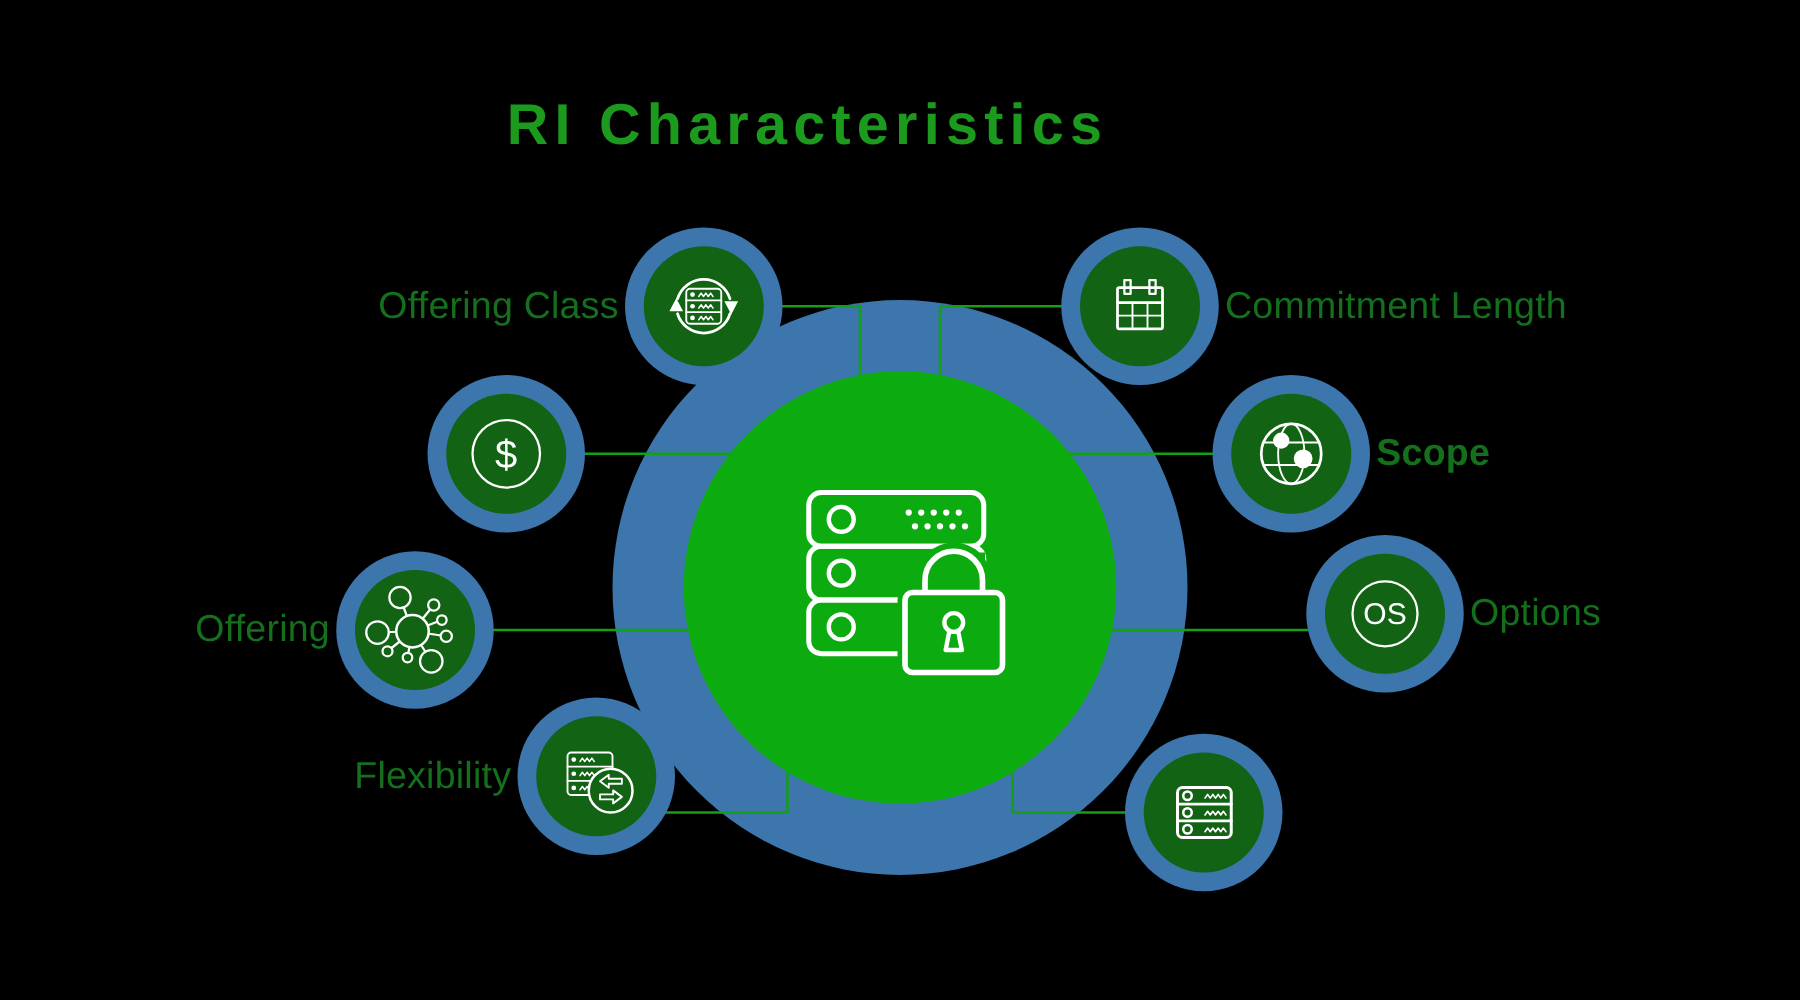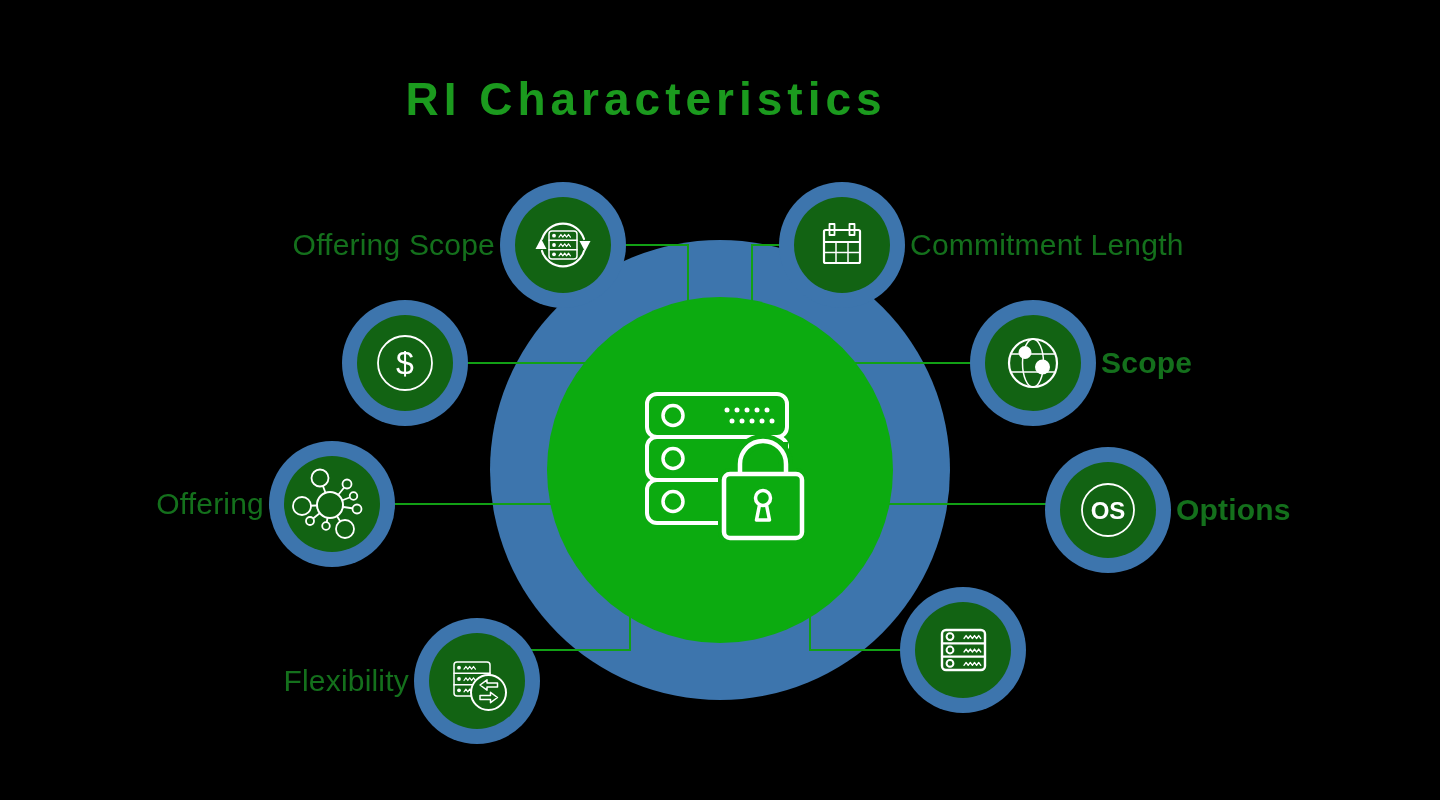--- a/index.html
+++ b/index.html
@@ -106,24 +106,24 @@
   <line class="ic15" x1="34" y1="52.66666666666667" x2="62" y2="52.66666666666667"></line>
   <circle class="icf" cx="39" cy="38.666666666666664" r="1.9"></circle>
               <circle class="icf" cx="39" cy="48" r="1.9"></circle>
   <circle class="icf" cx="39" cy="57.33333333333333" r="1.9"></circle>
   <path class="ic15" style="stroke-width:1.2" d="M44,40.166666666666664 l1.9,-2.6599999999999997 l1.9,2.6599999999999997 l1.9,-2.6599999999999997 l1.9,2.6599999999999997 l1.9,-2.6599999999999997 l1.9,2.6599999999999997"></path>
   <path class="ic15" style="stroke-width:1.2" d="M44,49.5 l1.9,-2.6599999999999997 l1.9,2.6599999999999997 l1.9,-2.6599999999999997 l1.9,2.6599999999999997 l1.9,-2.6599999999999997 l1.9,2.6599999999999997"></path>
   <path class="ic15" style="stroke-width:1.2" d="M44,58.83333333333333 l1.9,-2.6599999999999997 l1.9,2.6599999999999997 l1.9,-2.6599999999999997 l1.9,2.6599999999999997 l1.9,-2.6599999999999997 l1.9,2.6599999999999997"></path>
             </svg>
       </div>
     </div>
-    <span class="node-label label-left">Offering Scope</span>
-  </div>
-
-  <div class="node" style="left: 779px; top: 182px;">
+    <span class="node-label label-left">Offering Class</span>
+  </div>
+
+  <div class="node" style="left: 849px; top: 182px;">
     <div class="node-ring">
       <div class="node-core">
         <svg class="node-icon" width="96" height="96" viewBox="0 0 96 96">
     <rect class="ic" x="30" y="33" width="36" height="33" rx="1.5"></rect>
     <line class="ic" x1="30" y1="45" x2="66" y2="45"></line>
     <rect class="ic" style="stroke-width:1.8" x="35.5" y="27" width="5" height="11"></rect>
     <rect class="ic" style="stroke-width:1.8" x="55.5" y="27" width="5" height="11"></rect>
     <line class="ic15" x1="42" y1="45" x2="42" y2="66"></line>
     <line class="ic15" x1="54" y1="45" x2="54" y2="66"></line>
     <line class="ic15" x1="30" y1="55.5" x2="66" y2="55.5"></line>
@@ -180,33 +180,33 @@
               <circle class="icg" style="stroke-width:1.8" cx="73" cy="53" r="4.5"></circle>
               <circle class="icg" style="stroke-width:1.8" cx="61" cy="73" r="9"></circle>
               <circle class="icg" style="stroke-width:1.8" cx="42" cy="70" r="3.8"></circle>
               <circle class="icg" style="stroke-width:1.8" cx="26" cy="65" r="4"></circle>
             </svg>
       </div>
     </div>
     <span class="node-label label-left">Offering</span>
   </div>
 
-  <div class="node" style="left: 1045px; top: 447px; font-weight: bold;">
+  <div class="node" style="left: 1045px; top: 428px;">
     <div class="node-ring">
       <div class="node-core">
         <svg class="node-icon" width="96" height="96" viewBox="0 0 96 96">
     <circle class="ic" style="stroke-width:1.8" cx="48" cy="48" r="26"></circle>
     <text class="icon-text" x="48" y="56.5" font-size="24" text-anchor="middle">OS</text>
             </svg>
       </div>
     </div>
     <span class="node-label label-right">Options</span>
   </div>
 
-  <div class="node" style="left: 414px; top: 618px;">
+  <div class="node" style="left: 414px; top: 558px;">
     <div class="node-ring">
       <div class="node-core">
         <svg class="node-icon" width="96" height="96" viewBox="0 0 96 96">
     <rect class="ic15" x="25" y="29" width="36" height="34" rx="3"></rect>
   <line class="ic15" x1="25" y1="40.333333333333336" x2="61" y2="40.333333333333336"></line>
   <line class="ic15" x1="25" y1="51.66666666666667" x2="61" y2="51.66666666666667"></line>
   <circle class="icf" cx="30" cy="34.666666666666664" r="1.9"></circle>
               <circle class="icf" cx="30" cy="46" r="1.9"></circle>
   <circle class="icf" cx="30" cy="57.33333333333333" r="1.9"></circle>
   <path class="ic15" style="stroke-width:1.2" d="M35,36.166666666666664 l1.9,-2.6599999999999997 l1.9,2.6599999999999997 l1.9,-2.6599999999999997 l1.9,2.6599999999999997 l1.9,-2.6599999999999997 l1.9,2.6599999999999997"></path>

